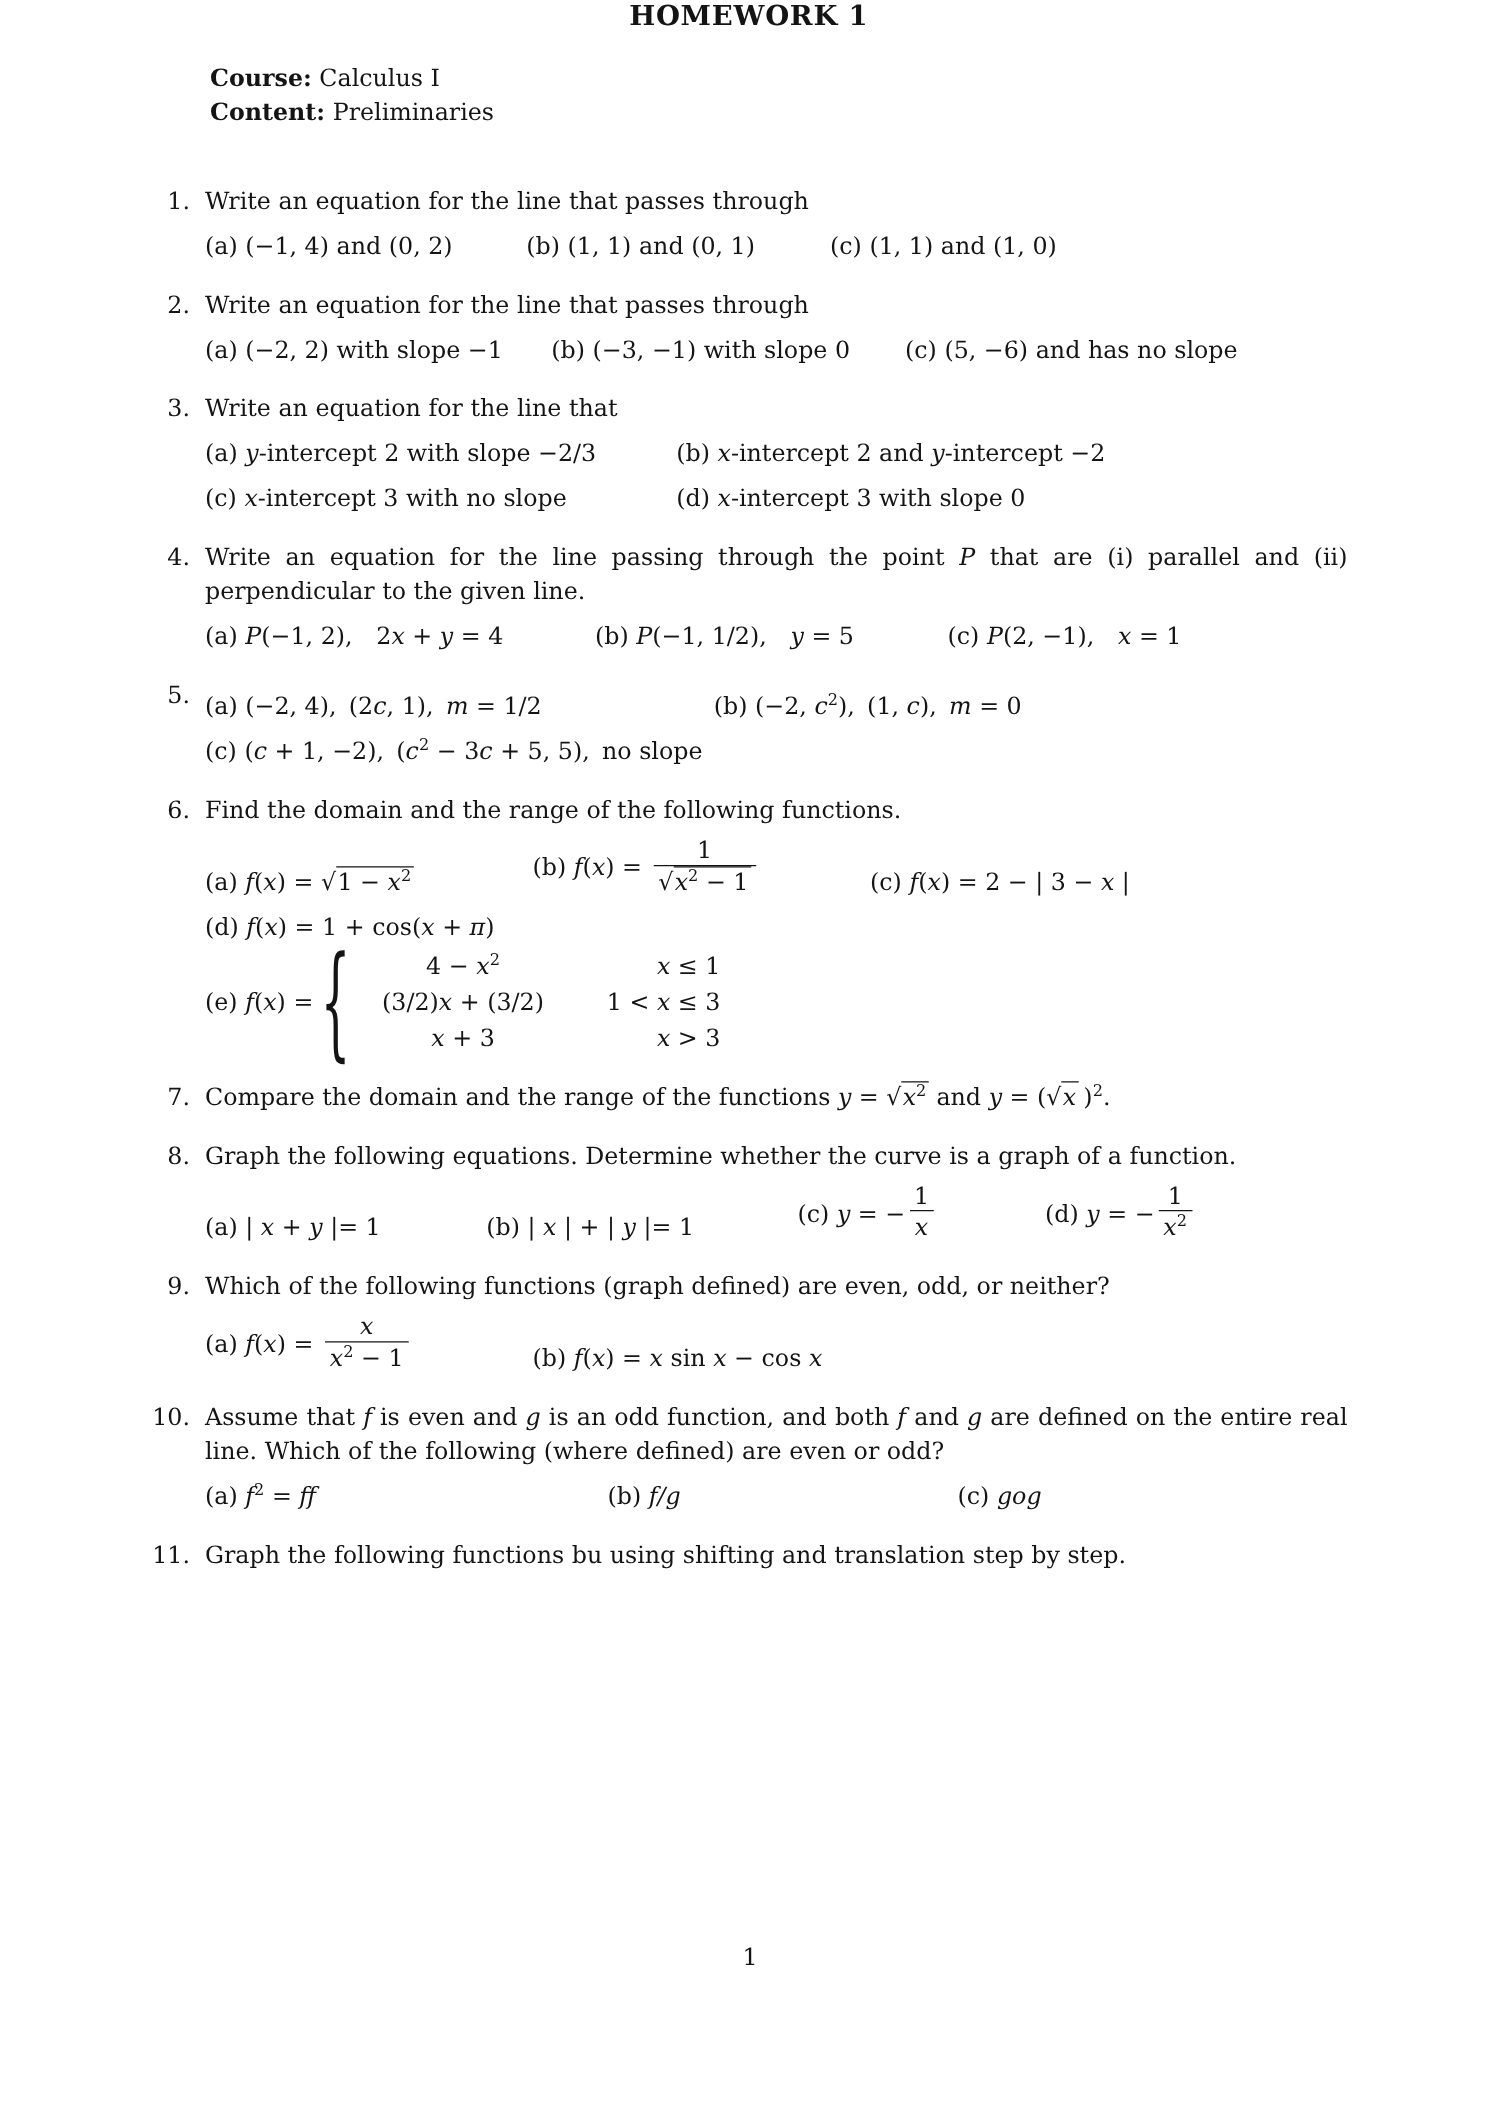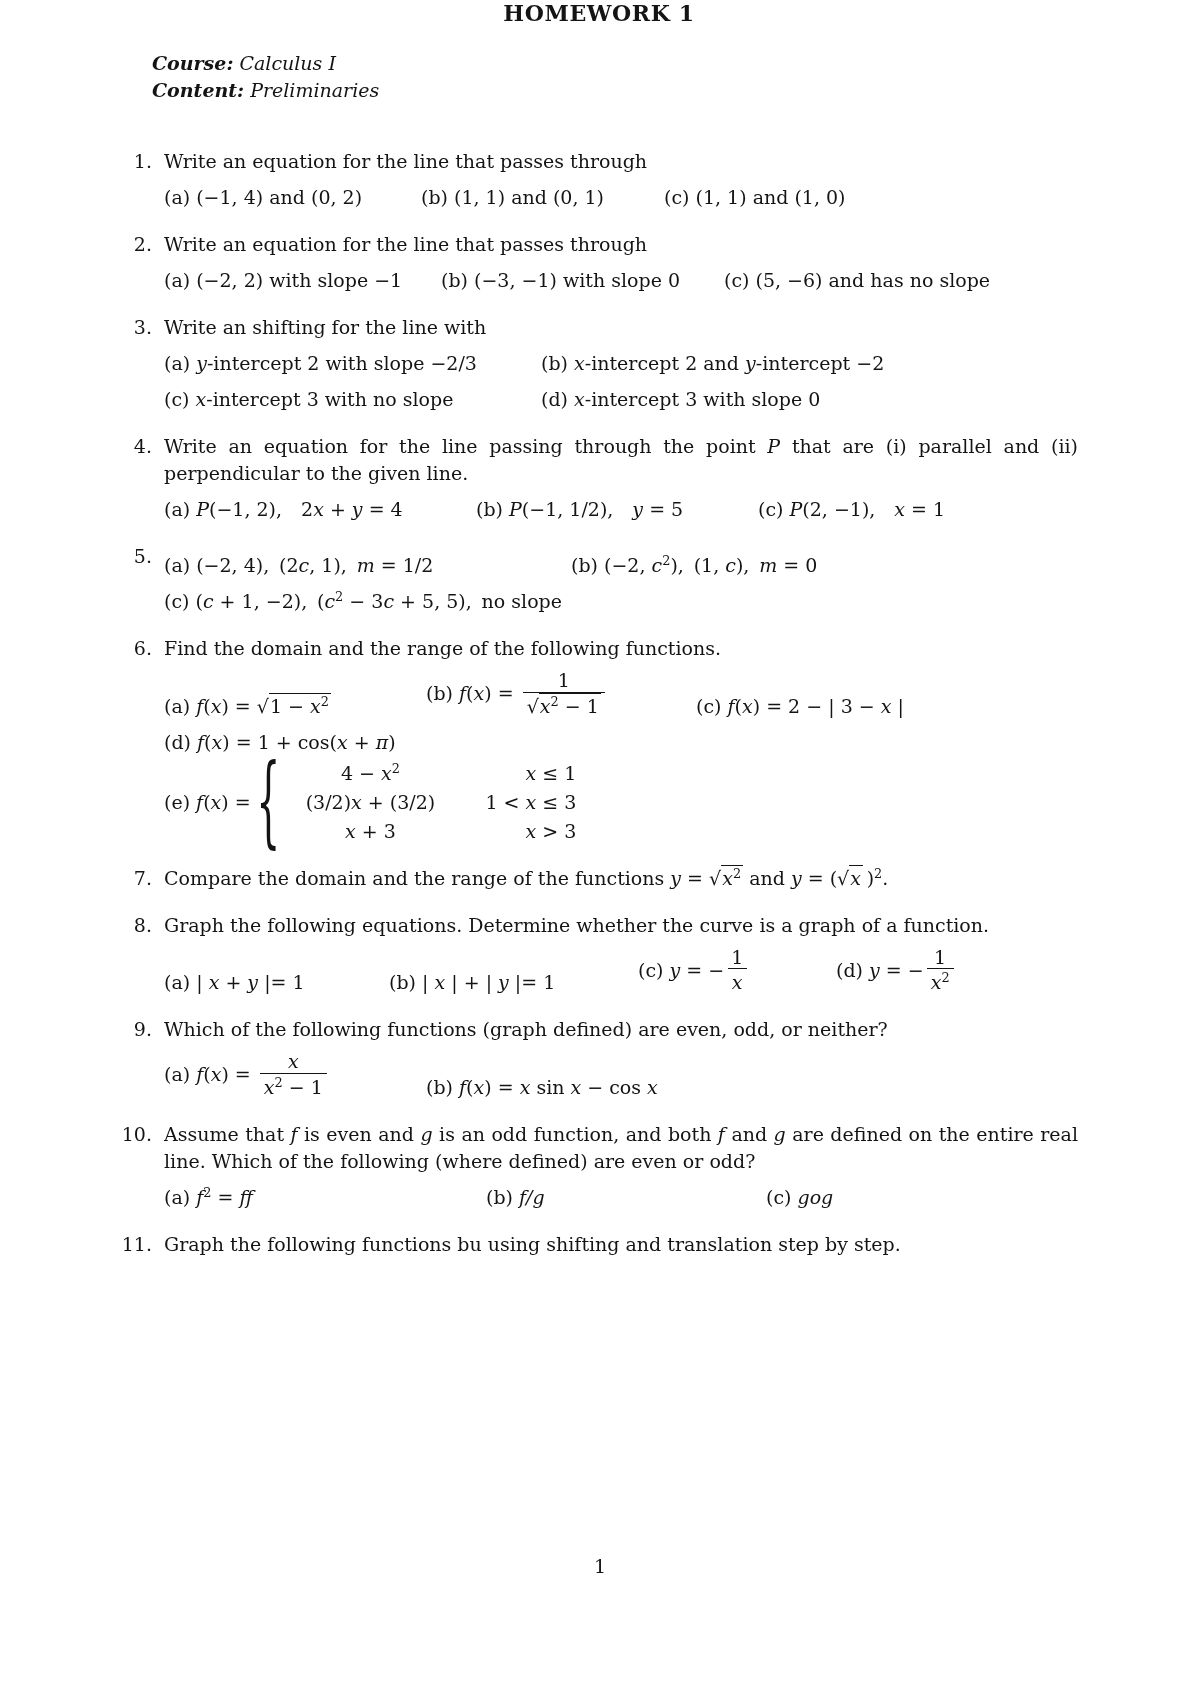--- a/index.html
+++ b/index.html
@@ -3,21 +3,21 @@
 <meta charset="utf-8">
 <style>
   html, body { margin:0; padding:0; }
   body {
     width:1200px; height:1696px; background:#ffffff; color:#141414;
     font-family:"DejaVu Serif", serif; font-size:19px; position:relative;
     overflow:hidden;
   }
   .content { position:absolute; left:120px; top:0; width:958px; }
   .title { text-align:center; font-weight:bold; font-size:22px; letter-spacing:0.6px; }
-  .meta { margin-top:24px; margin-left:32px; line-height:27px;font-style:italic; }
+  .meta { margin-top:24px; margin-left:48px; line-height:27px; }
   .meta .lbl { font-weight:bold; }
   .problems { margin-top:44px; }
   .problem { display:flex; margin-bottom:20px; }
   .pnum { width:32px; text-align:right; margin-right:12px; flex:none; line-height:27px; }
   .pbody { flex:1; line-height:27px; }
   .ptext { text-align:justify; }
   .optrow { display:flex; margin-top:9px; align-items:flex-end; }
   .opt { display:inline-block; flex:none; }
   .opt.last { flex:1; }
   i { font-style:italic; }
@@ -75,21 +75,21 @@
           <span class="opt" style="width:277px">(a) (−2, 2) with slope −1</span>
           <span class="opt" style="width:283px">(b) (−3, −1) with slope 0</span>
           <span class="opt last">(c) (5, −6) and has no slope</span>
         </div>
       </div>
     </div>
 
     <div class="problem">
       <div class="pnum">3.</div>
       <div class="pbody">
-        <div class="ptext">Write an shifting for the line with</div>
+        <div class="ptext">Write an equation for the line that</div>
         <div class="optrow">
           <span class="opt" style="width:377px">(a) <i>y</i>-intercept 2 with slope −2/3</span>
           <span class="opt last">(b) <i>x</i>-intercept 2 and <i>y</i>-intercept −2</span>
         </div>
         <div class="optrow">
           <span class="opt" style="width:377px">(c) <i>x</i>-intercept 3 with no slope</span>
           <span class="opt last">(d) <i>x</i>-intercept 3 with slope 0</span>
         </div>
       </div>
     </div>

